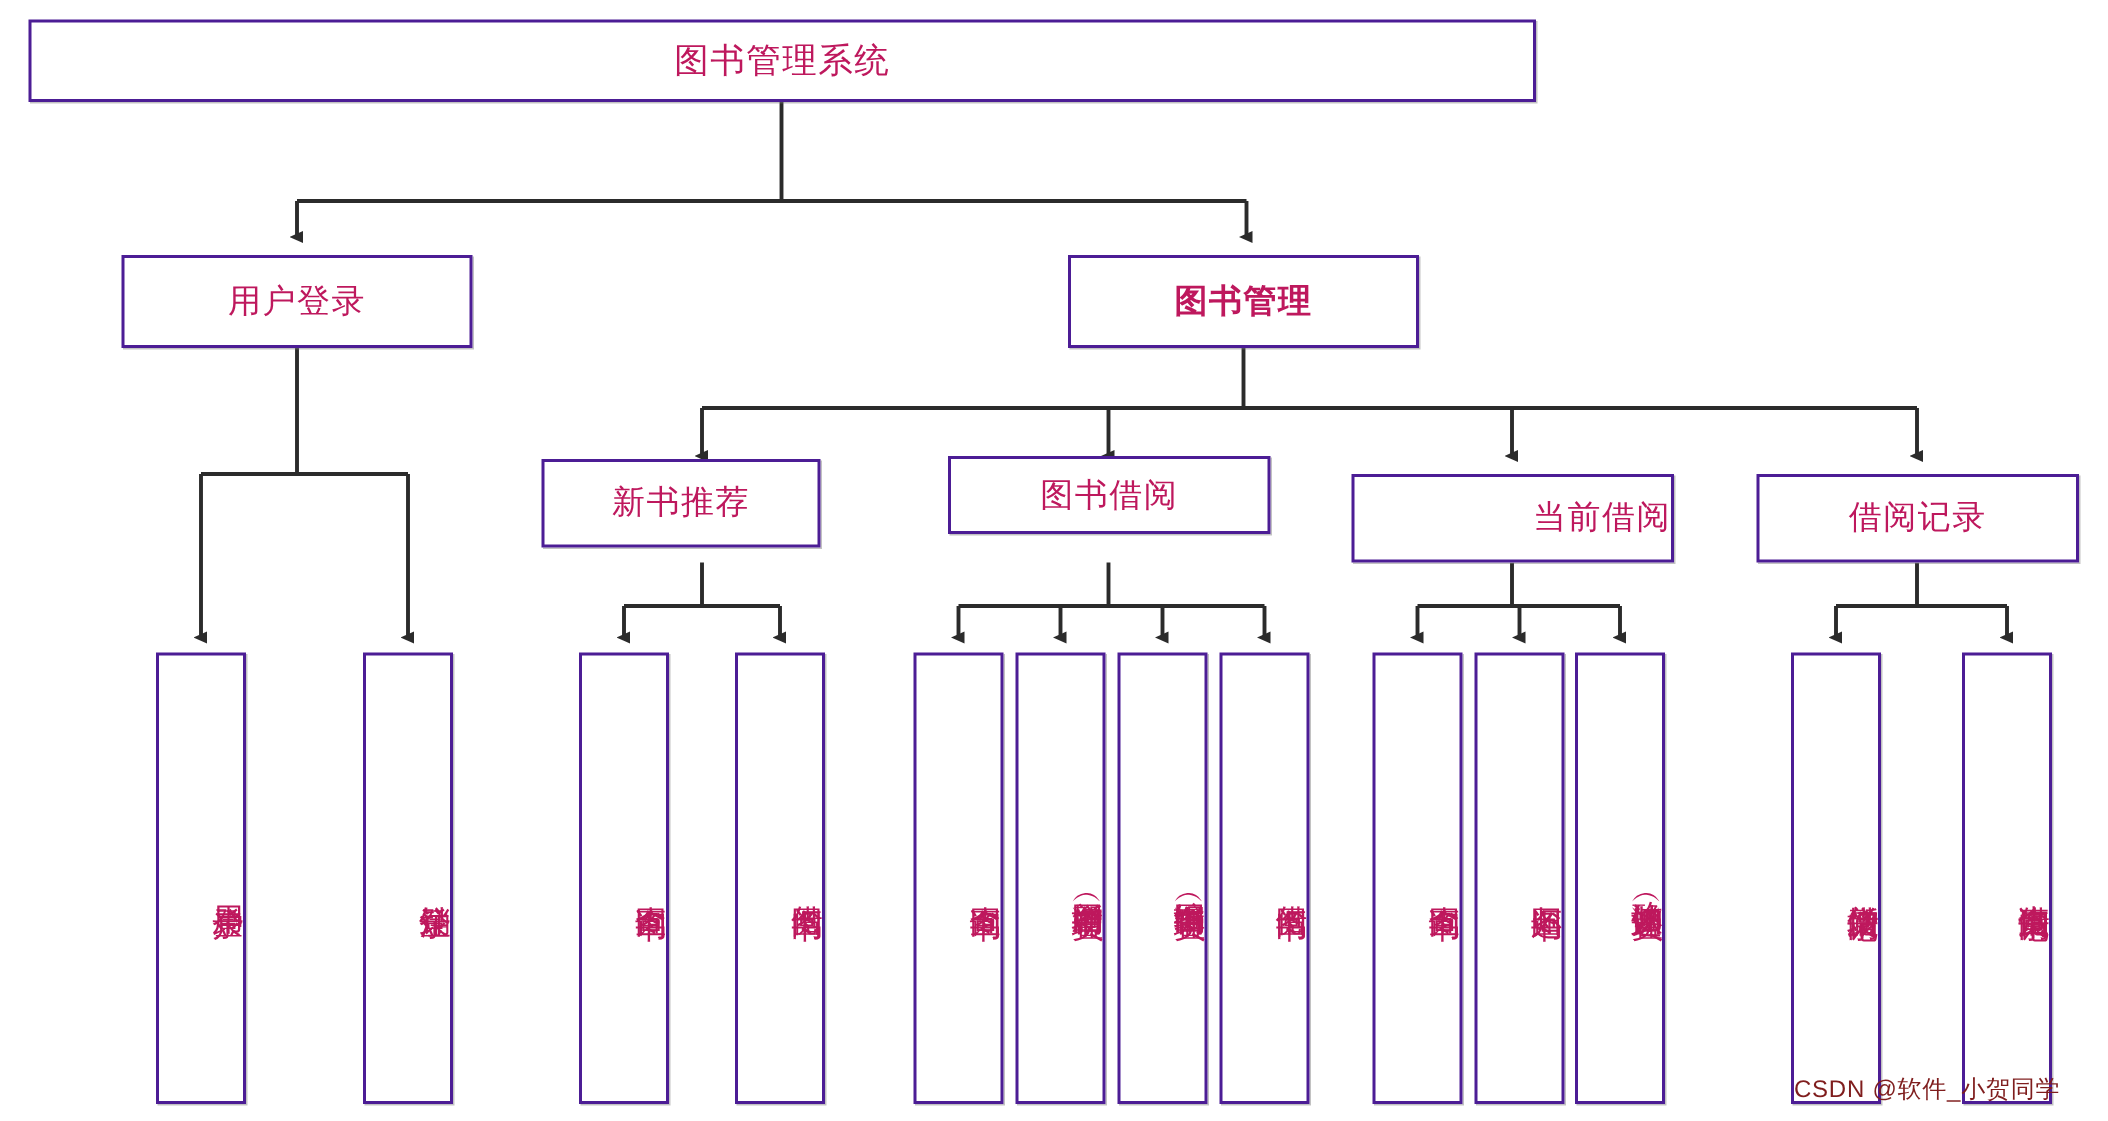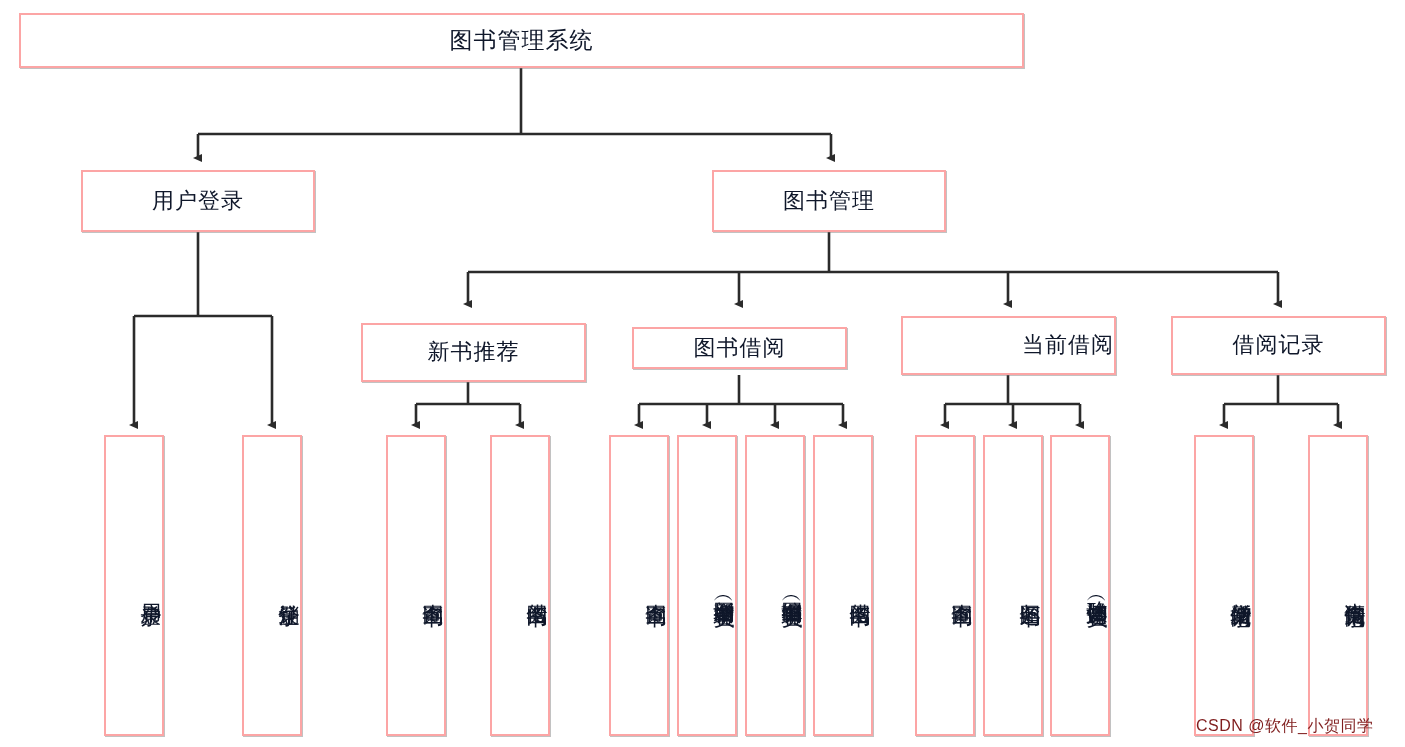--- a/index.html
+++ b/index.html
@@ -20,26 +20,26 @@
   svg.wires {
     position: absolute;
     left: 0;
     top: 0;
     width: 1405px;
     height: 747px;
   }
   .node {
     position: absolute;
     box-sizing: border-box;
-    border: 2px solid #fca5a5;
+    border: 2px solid #4c1d95;
     background: #ffffff;
     display: flex;
     align-items: center;
     justify-content: center;
-    color: #0f172a;
+    color: #be185d;
     box-shadow: 1px 1px 0 rgba(120,120,120,0.45);
   }
   .node.horiz {
     font-size: 22px;
     letter-spacing: 1px;
     line-height: 1.2;
     text-align: center;
   }
   .node.leaf {
     font-size: 21px;
@@ -122,28 +122,28 @@
     </g>
   </svg>
 
   <div class="node horiz" id="root-node" style="left:19px; top:13px; width:1005px; height:55px;">
     <span>图书管理系统</span>
   </div>
 
   <div class="node horiz" style="left:81px; top:170px; width:234px; height:62px;">
     <span>用户登录</span>
   </div>
-  <div class="node horiz" style="left:712px; top:170px; width:234px; height:62px;">
+  <div class="node horiz" style="left:712px; top:170px; width:234px; height:62px;font-weight:bold;">
     <span>图书管理</span>
   </div>
 
-  <div class="node horiz" style="left:361px; top:323px; width:225px; height:59px;">
+  <div class="node horiz" style="left:361px; top:306px; width:186px; height:59px;">
     <span>新书推荐</span>
   </div>
-  <div class="node horiz" style="left:632px; top:327px; width:215px; height:42px;">
+  <div class="node horiz" style="left:632px; top:304px; width:215px; height:52px;">
     <span>图书借阅</span>
   </div>
   <div class="node horiz" style="left:901px; top:316px; width:215px; height:59px;justify-content:flex-end;">
     <span>当前借阅</span>
   </div>
   <div class="node horiz" style="left:1171px; top:316px; width:215px; height:59px;">
     <span>借阅记录</span>
   </div>
 
   <div class="node leaf" style="left:104px; top:435px; width:60px; height:301px;">

